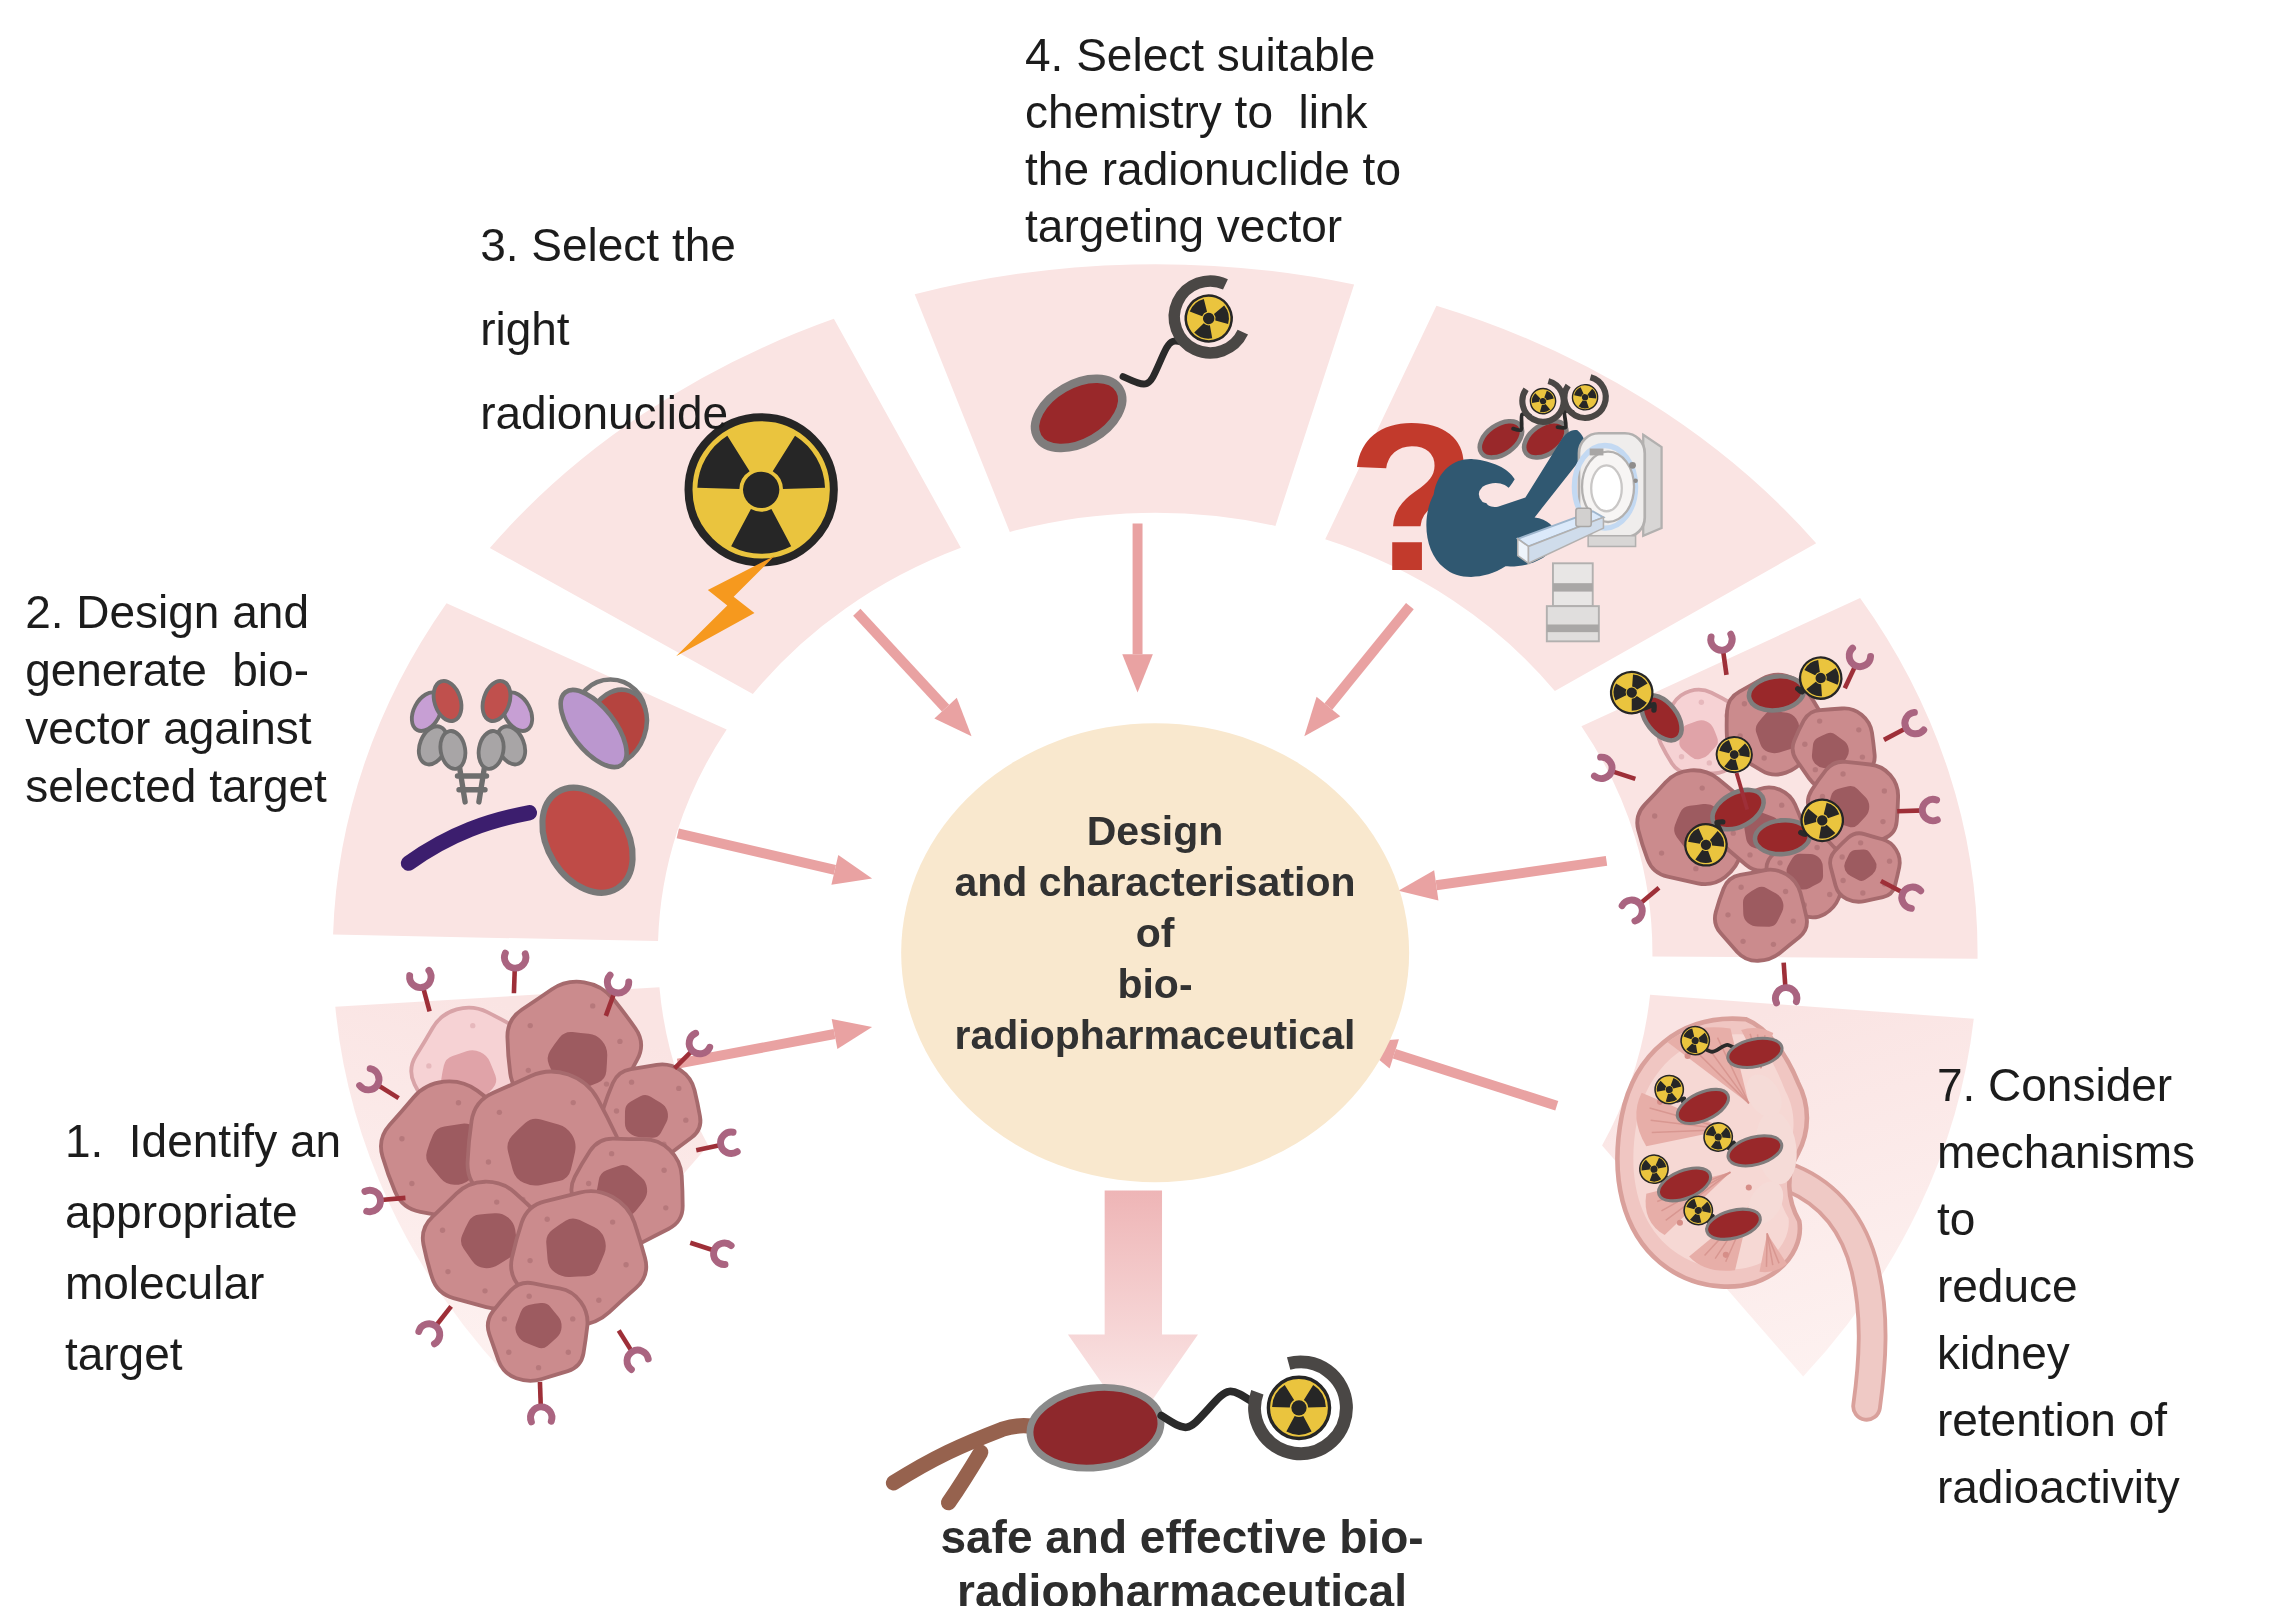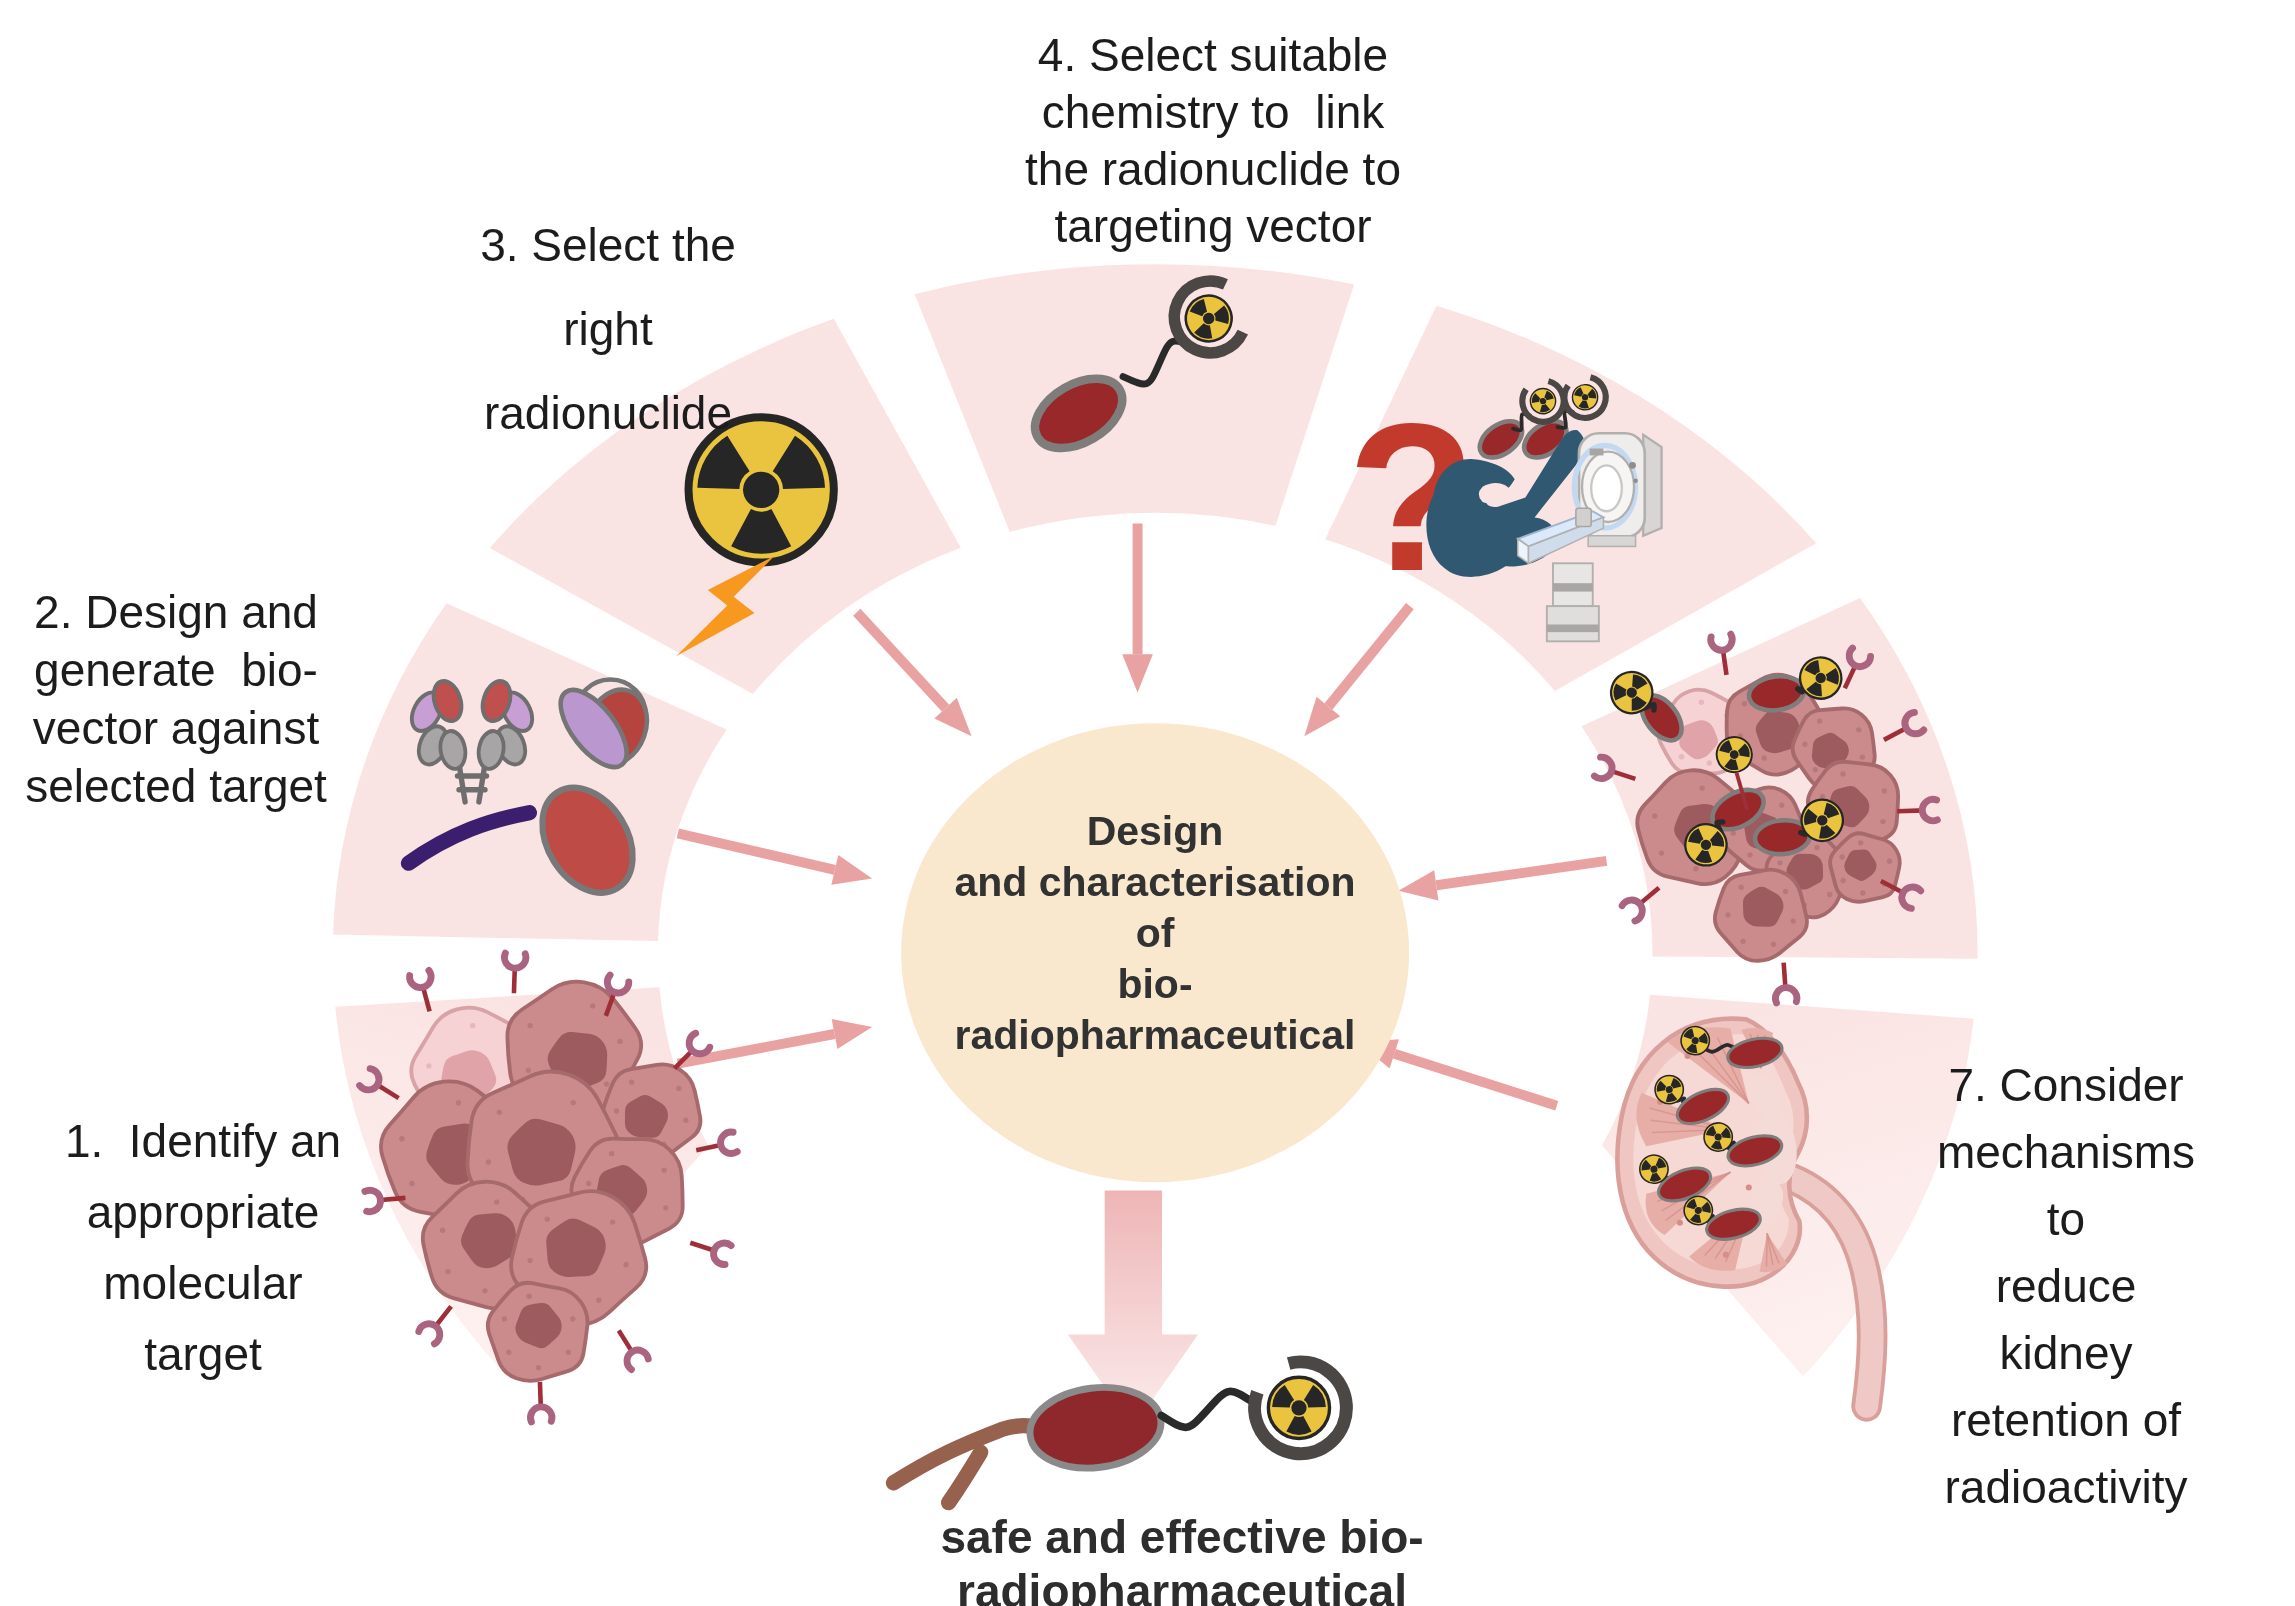--- a/index.html
+++ b/index.html
@@ -1,19 +1,19 @@
 <!DOCTYPE html>
 <html style="font-size:12.2px"><head>
 <meta charset="utf-8">
 <style>
   html,body{margin:0;padding:0;background:#fff;}
   #page{position:relative;width:2295px;height:1607px;background:#ffffff;overflow:hidden;
         font-family:"Liberation Sans",sans-serif;}
   #scene{position:absolute;left:0;top:0;}
-  .lbl{position:absolute;transform:translateX(-50%);text-align:center;white-space:pre-wrap;
+  .lbl{position:absolute;transform:translateX(-50%);white-space:pre-wrap;
        color:#1c1c1c;font-size:46px;line-height:57px;font-weight:400;}
   .lbl1{left:203px;top:1106px;line-height:71px;}
   .lbl2{left:176px;top:583px;line-height:58px;}
   .lbl3{left:608px;top:203px;line-height:84px;}
   .lbl4{left:1213px;top:27px;line-height:57px;}
   .lbl5{left:1697px;top:258px;line-height:73px;}
   .lbl6{left:2035px;top:637px;line-height:86px;}
   .lbl7{left:2066px;top:1026px;line-height:67px;margin-top:26px;}
   .center-lbl{position:absolute;left:1155px;top:806px;transform:translateX(-50%);
        text-align:center;white-space:pre-wrap;color:#323232;font-weight:700;

